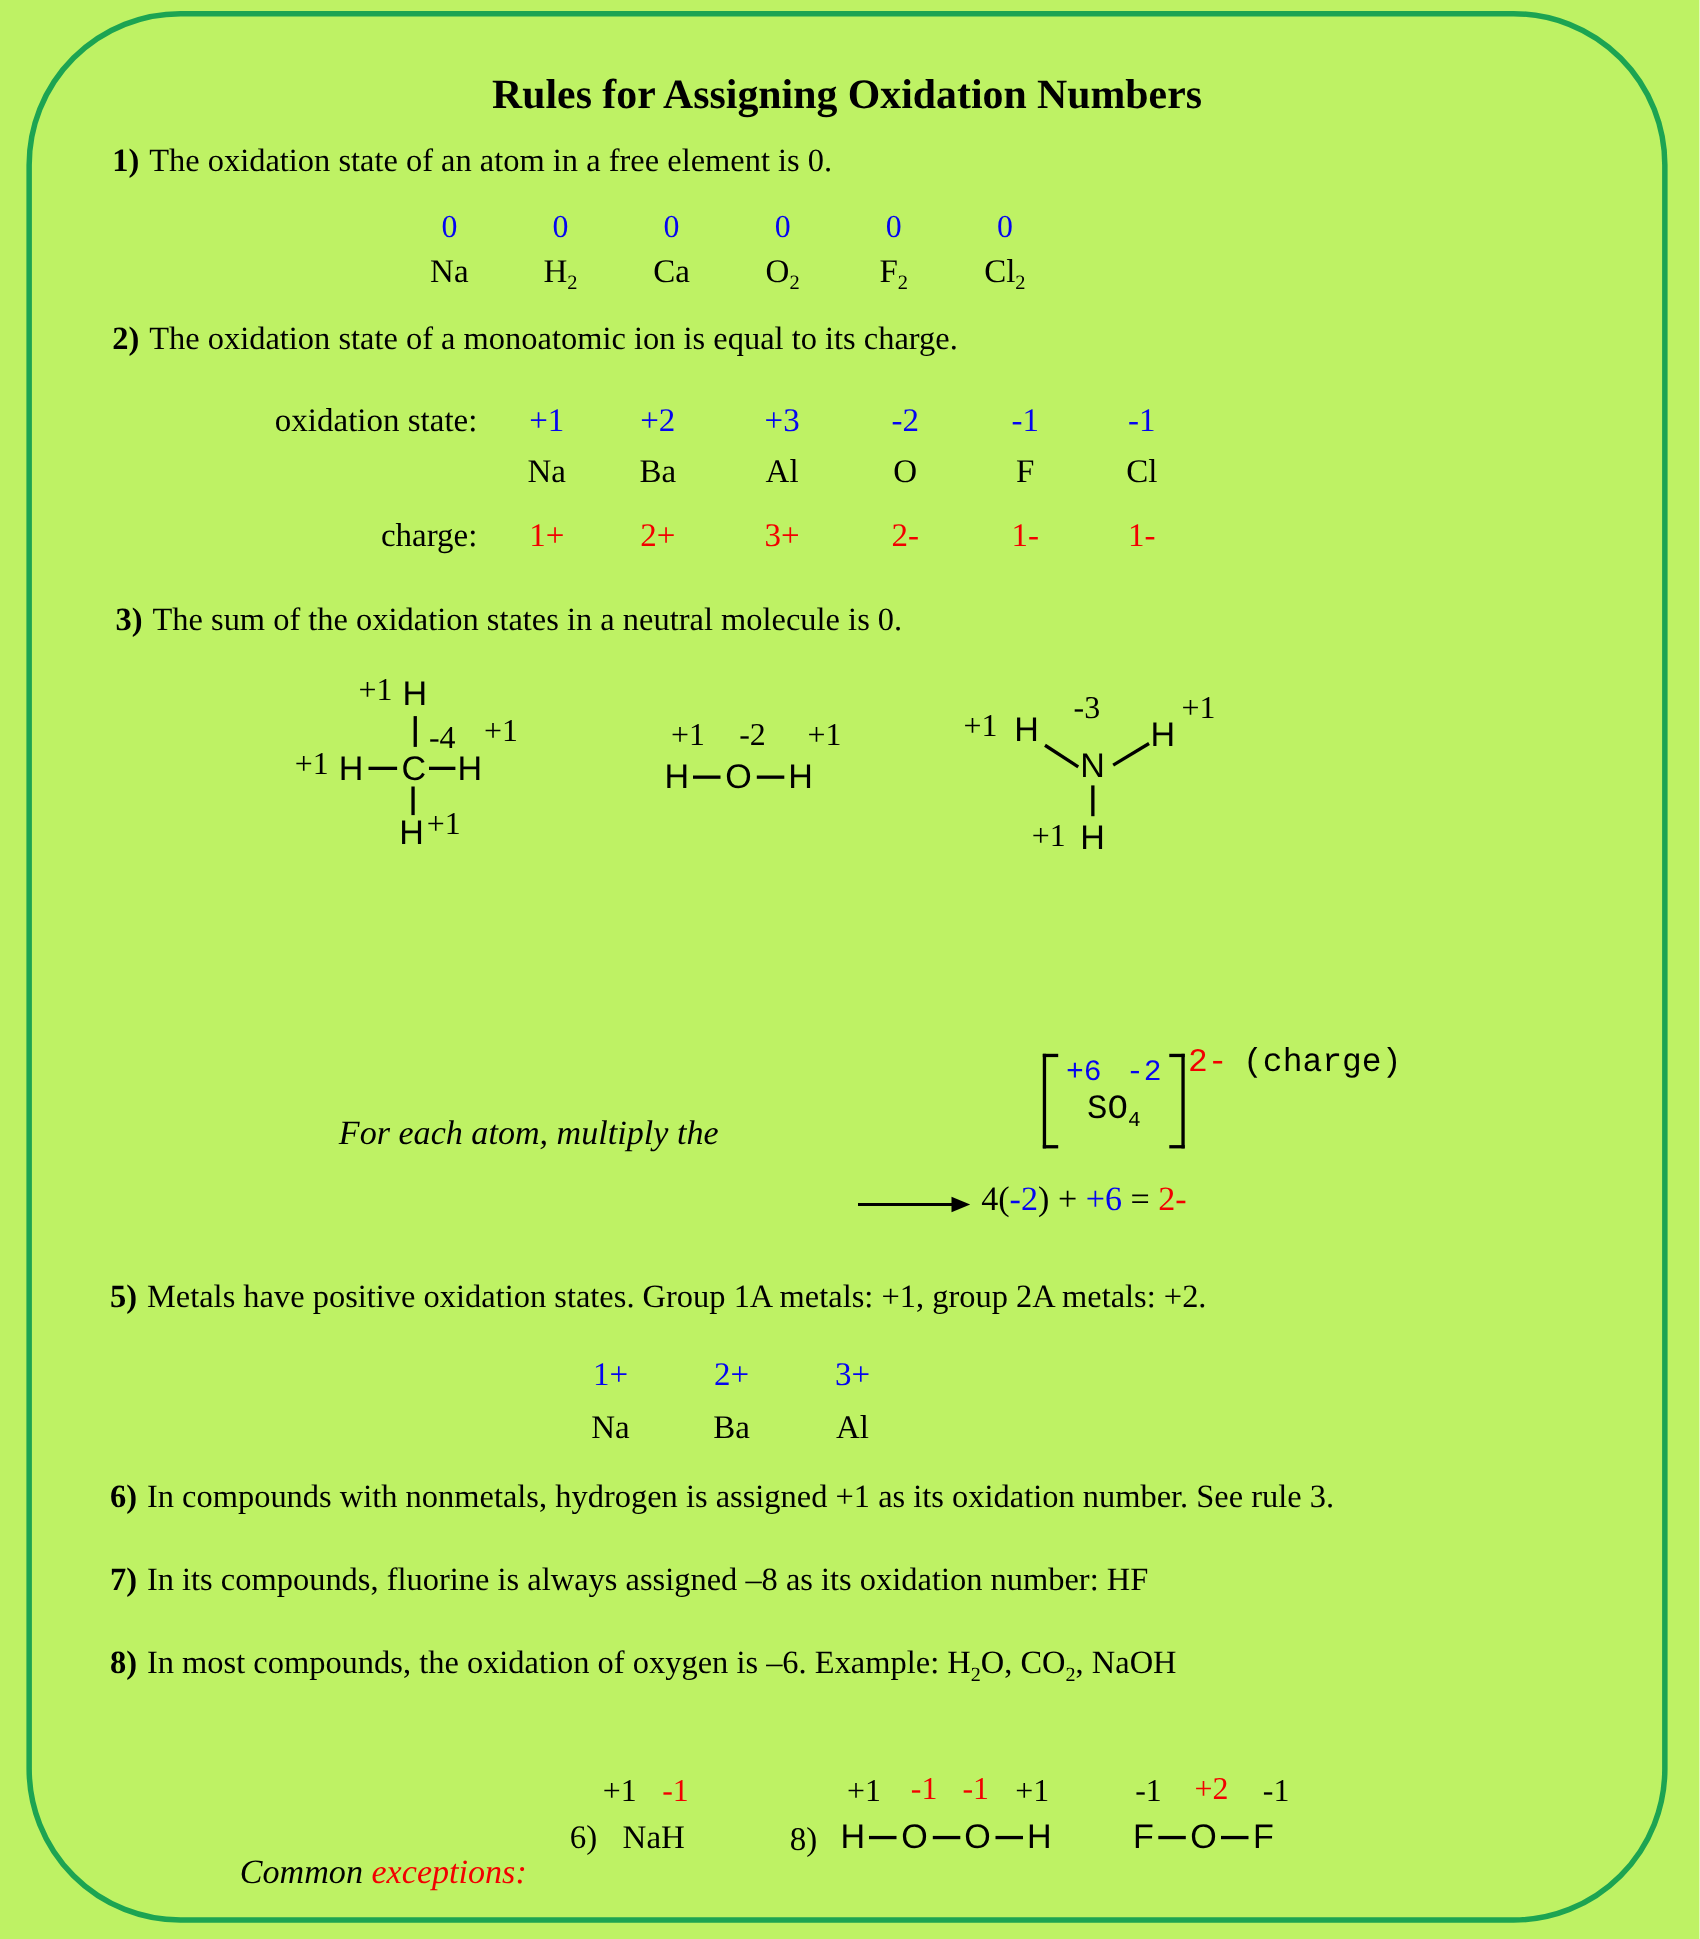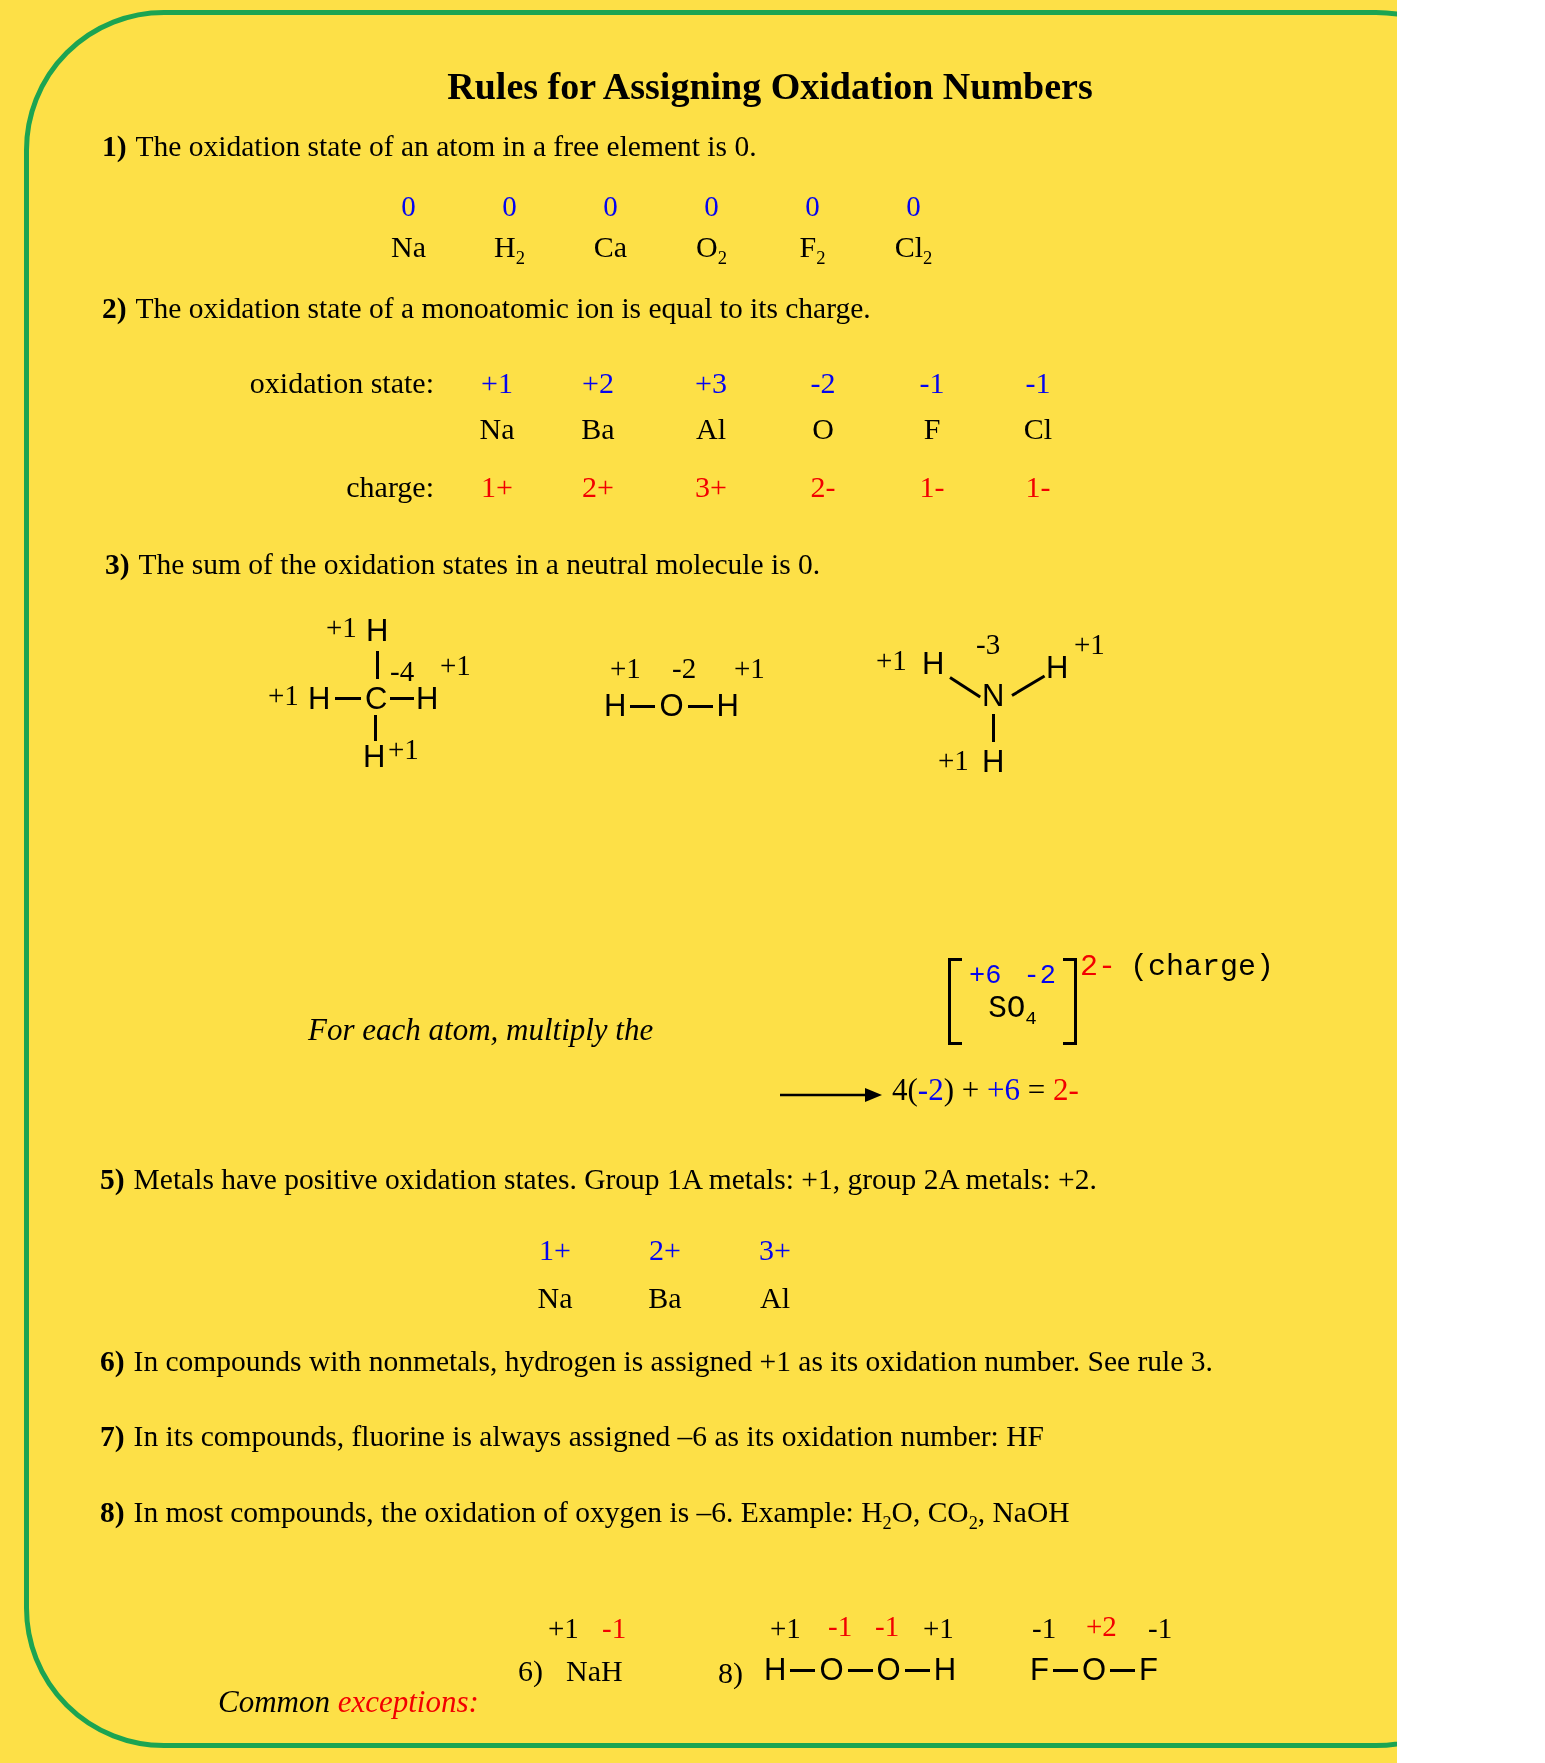--- a/index.html
+++ b/index.html
@@ -1,18 +1,18 @@
 <!DOCTYPE html>
 <html style="--green: #1CA452; --blue: #0505F0; --red: #F20000;"><head>
 <meta charset="utf-8">
 <style>
   :root { --green:#1CA452; --blue:#0505F0; --red:#F20000; }
   html,body { margin:0; padding:0; background:#fff; }
-  .page { position:relative; width:1363px; height:1763px; background:#fde047;
-          font-family:"Liberation Serif","DejaVu Serif",serif; color:#000; overflow:hidden;padding-left:34px; }
+  .page { position:relative; width:1545px; height:1763px; background:#bef264;
+          font-family:"Liberation Serif","DejaVu Serif",serif; color:#000; overflow:hidden; }
   .frame { position:absolute; left:24px; top:10px; width:1492px; height:1738px;
            border:5px solid var(--green); border-radius:140px; box-sizing:border-box; }
   .abs { position:absolute; }
   .title { position:absolute; top:64px; left:24px; width:1492px; text-align:center;
            font-size:38px; font-weight:bold; white-space:nowrap; }
   .rule { position:absolute; font-size:29.5px; white-space:nowrap; }
   .rule b { font-weight:bold; margin-right:9px; }
   .blue { color:var(--blue); }
   .red { color:var(--red); }
   .it { font-style:italic; }
@@ -212,21 +212,21 @@
     <div class="r5col">
       <div class="r5charge blue">3+</div>
       <div>Al</div>
     </div>
   </div>
 
   <div class="rule" style="left:100px;top:1345px;">
     <b>6)</b><span>In compounds with nonmetals, hydrogen is assigned +1 as its oxidation number. See rule 3.</span>
   </div>
   <div class="rule" style="left:100px;top:1420px;">
-    <b>7)</b><span>In its compounds, fluorine is always assigned –6 as its oxidation number: HF</span>
+    <b>7)</b><span>In its compounds, fluorine is always assigned –8 as its oxidation number: HF</span>
   </div>
   <div class="rule" style="left:100px;top:1496px;">
     <b>8)</b><span>In most compounds, the oxidation of oxygen is –6. Example: H</span><sub>2</sub><span>O, CO</span><sub>2</sub><span>, NaOH</span>
   </div>
 
   <div class="rule it" style="left:218px;top:1684px;font-size:31px;">
     <span>Common </span><span class="red">exceptions:</span>
   </div>
 
   <div class="exc" style="left:518px;top:1612px;width:170px;height:100px;">

